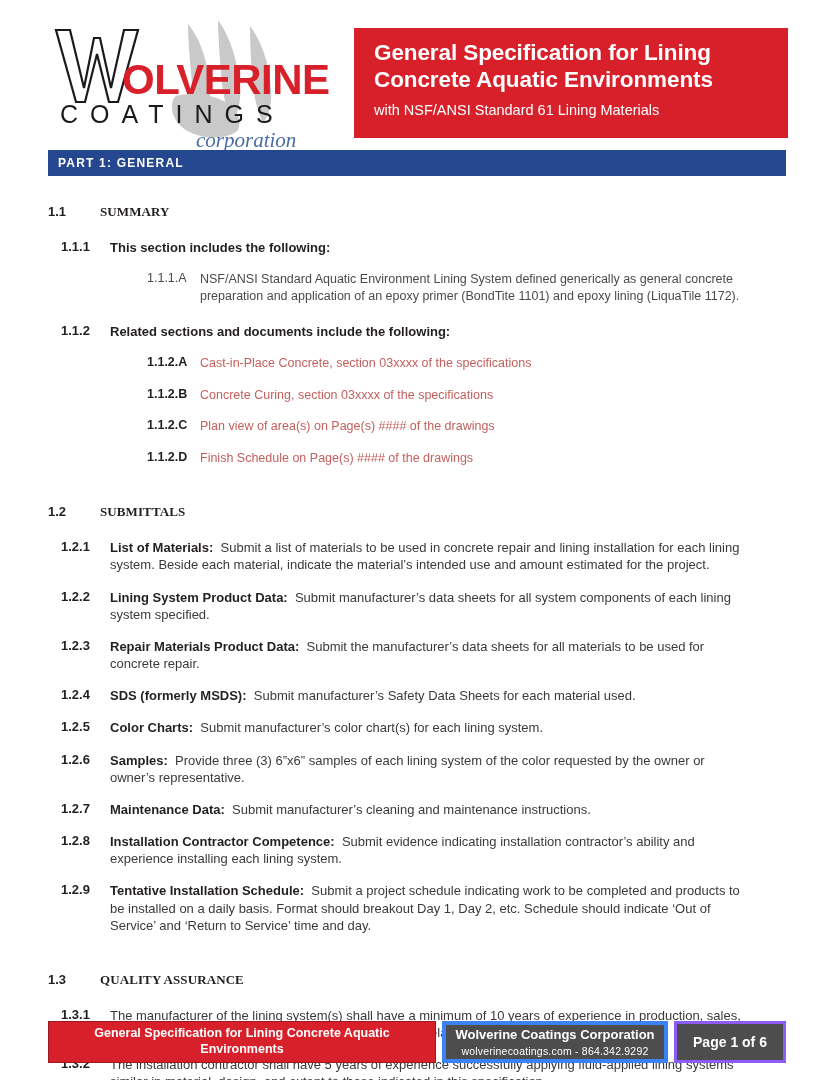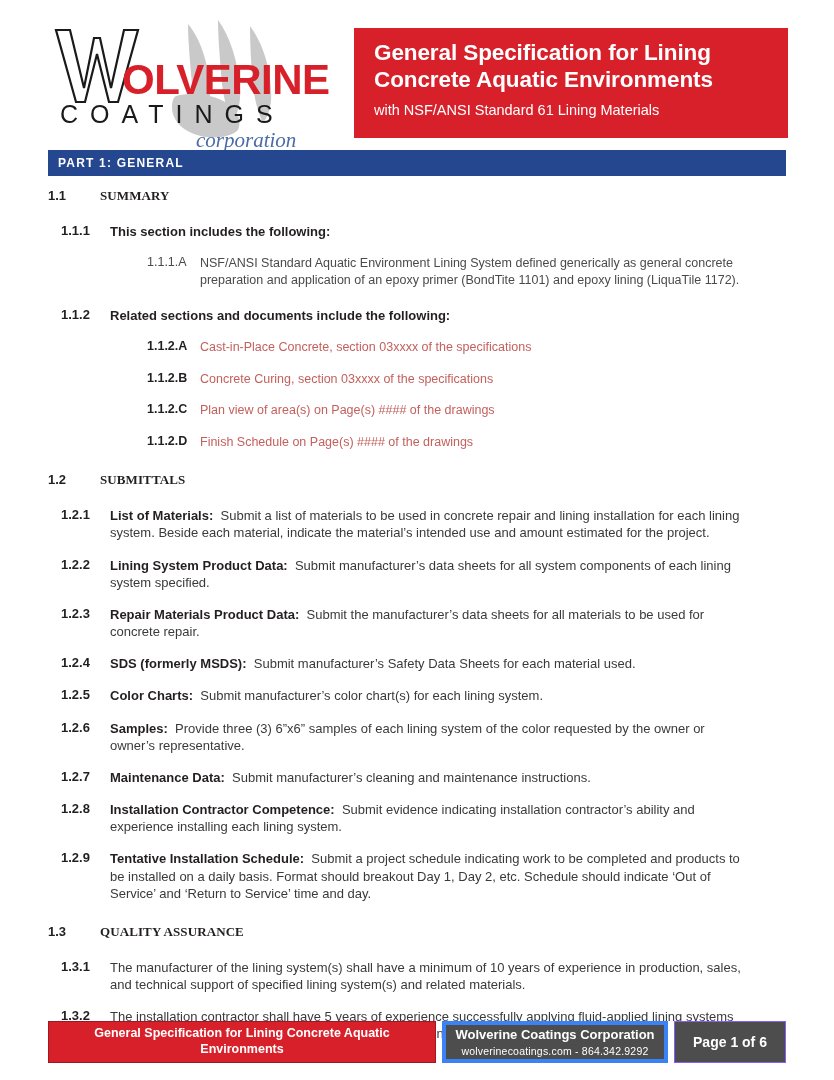--- a/index.html
+++ b/index.html
@@ -152,21 +152,21 @@
     width: 834px;
   }
 
   .row {
     display: flex;
     align-items: flex-start;
   }
 
   
   .lvl1 {
-    margin-top: 0;
+    margin-top: 16px;
     padding-left: 48px;
   }
   .lvl1 .num {
     width: 52px;
     flex: 0 0 52px;
     font-size: 13px;
     font-weight: bold;
     color: #231f20;
   }
   .lvl1 .head {
@@ -270,21 +270,21 @@
   }
   .footer-contact {
     font-size: 10.5px;
     font-weight: normal;
     margin-top: 2px;
     letter-spacing: 0.2px;
   }
   .footer-page {
     width: 112px;
     background: #4d4d4d;
-    border: 1px solid #8b5cf6;
+    border: 3px solid #8b5cf6;
     box-sizing: border-box;
     color: #ffffff;
     font-size: 14px;
     font-weight: bold;
     display: flex;
     align-items: center;
     justify-content: center;
   }
 </style>
 </head>

